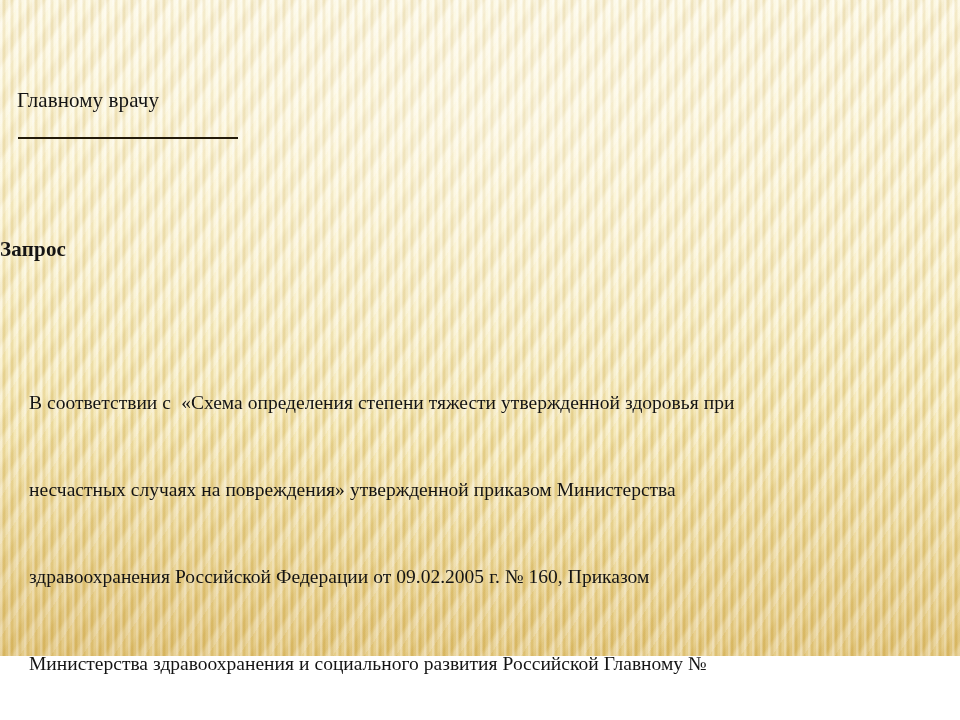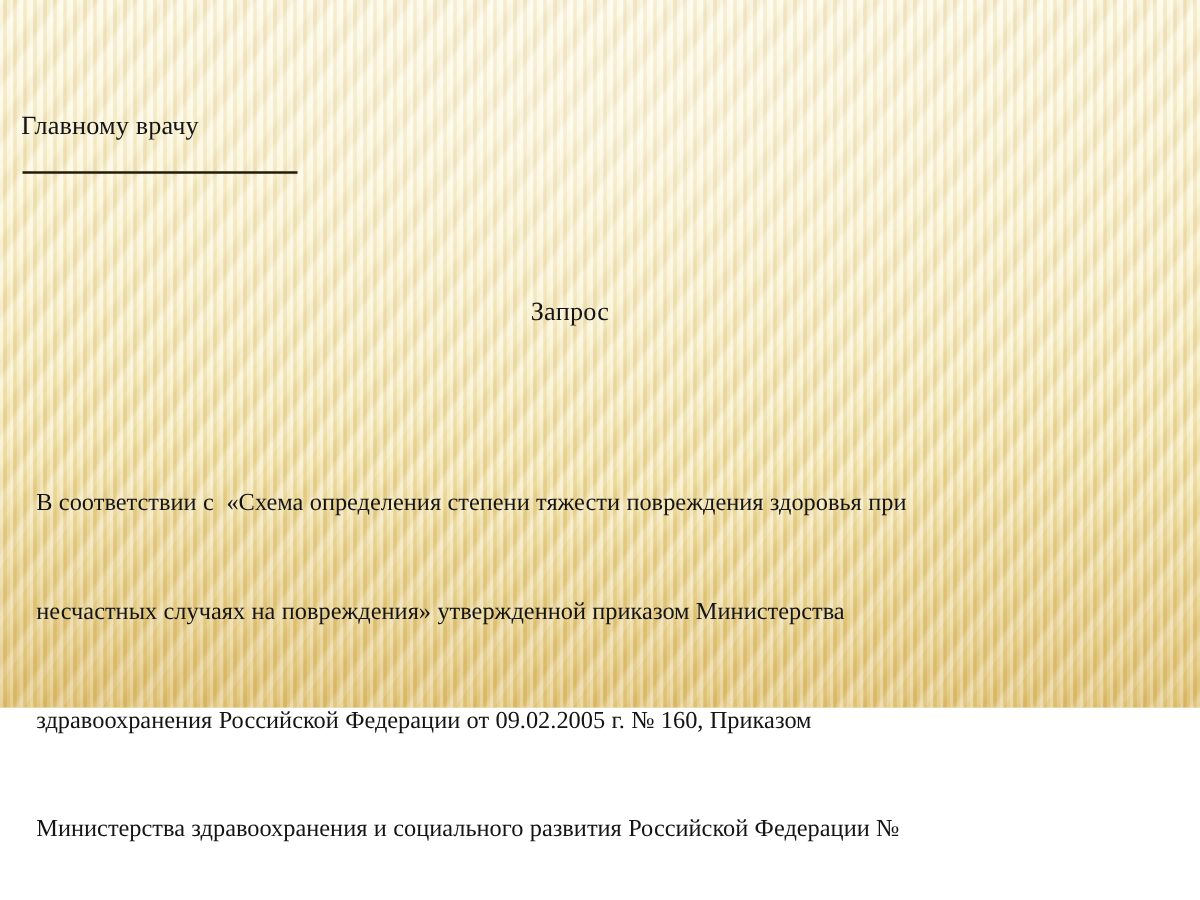--- a/index.html
+++ b/index.html
@@ -10,21 +10,21 @@
   body {
     width: 960px;
     height: 720px;
     overflow: hidden;
     font-family: "Liberation Serif", "DejaVu Serif", serif;
   }
 
   #slide {
     position: relative;
     width: 960px;
-    height: 566px;
+    height: 656px;
     box-sizing: border-box;
     
     background-color: #f7eebe;
     background-image:
       
       repeating-linear-gradient(
         90deg,
         rgba(255,255,255,0.42) 0px,
         rgba(255,255,255,0.42) 2px,
         rgba(196,162,84,0.17) 3px,
@@ -92,23 +92,22 @@
     height: 0;
     border-top: 2px solid #231a09;
   }
 
   
   .doc-title {
     position: absolute;
     left: 0;
     right: 0;
     top: 186px;
-    text-align: center;
     font-size: 21px;
-    font-weight: normal;
+    font-weight: bold;
     padding-right: 48px;
     letter-spacing: 0.2px;
   }
 
   
   .body-text {
     position: absolute;
     left: 29px;
     top: 254px;
     width: 905px;
@@ -129,24 +128,24 @@
 <div id="slide">
 
   <div class="addressee">
     <div class="addressee-label">Главному врачу</div>
     <div class="addressee-rule"></div>
   </div>
 
   <div class="doc-title">Запрос</div>
 
   <div class="body-text">
-    <p>В соответствии с  «Схема определения степени тяжести повреждения здоровья при</p>
+    <p>В соответствии с  «Схема определения степени тяжести утвержденной здоровья при</p>
     <p>несчастных случаях на повреждения» утвержденной приказом Министерства</p>
     <p>здравоохранения Российской Федерации от 09.02.2005 г. № 160, Приказом</p>
-    <p>Министерства здравоохранения и социального развития Российской Федерации №</p>
+    <p>Министерства здравоохранения и социального развития Российской Главному №</p>
     
     
     
 
     
 
     
 
     
 

